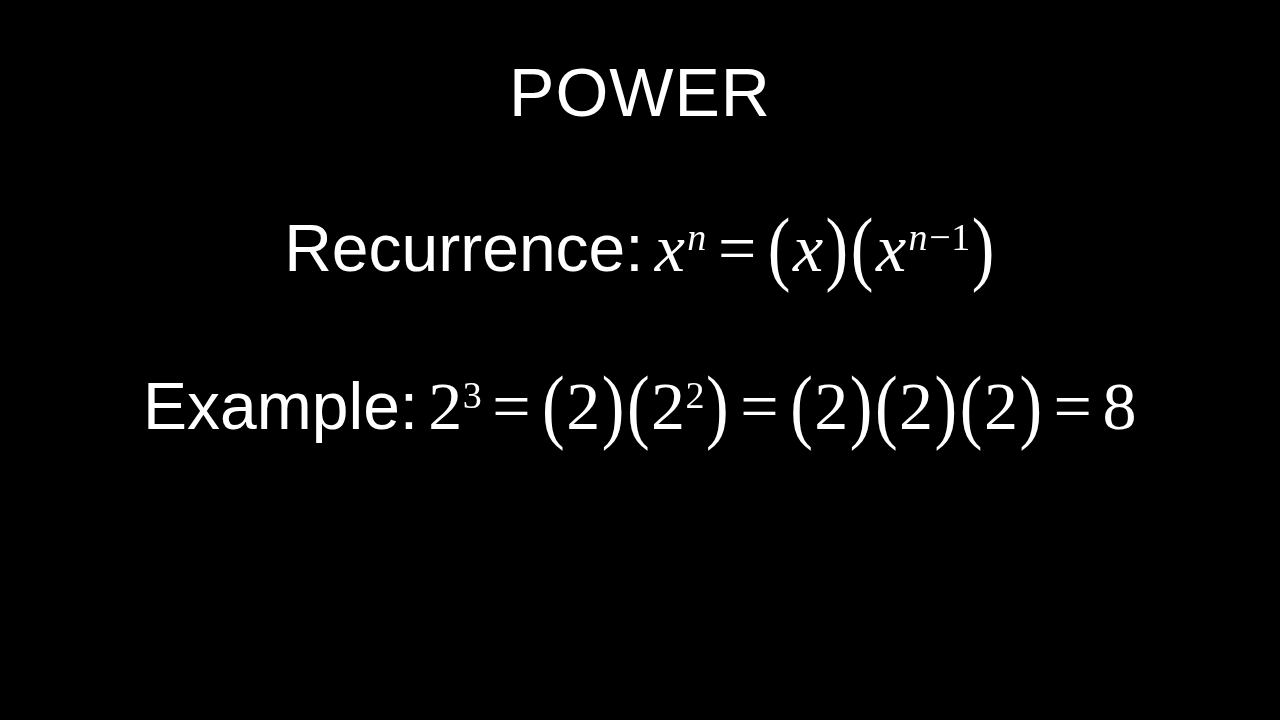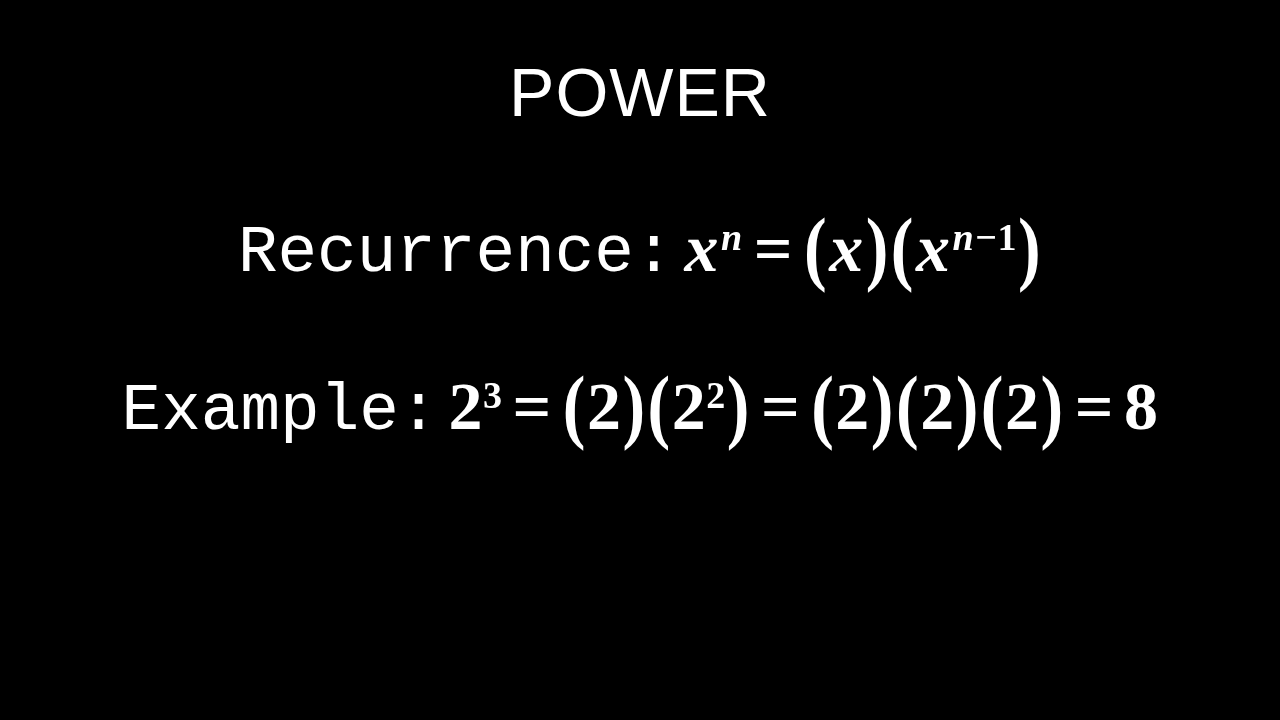--- a/index.html
+++ b/index.html
@@ -52,30 +52,30 @@
     font-size: 66px;
     font-weight: 300;
   }
 
   #recurrence-line { top: 214px; }
   #example-line    { top: 372px; }
   #basecase-line   { top: 526px; }
 
   
   .label {
-    font-family: Liberation Mono, monospace;
+    font-family: Liberation Sans, sans-serif;
     font-weight: 300;
   }
 
   
   .math {
     font-family: "Liberation Serif", "DejaVu Serif", serif;
     font-size: 68px;
     font-style: italic;
-    font-weight: 700;
+    font-weight: 400;
     letter-spacing: 0.5px;
     text-align: right;
   }
   
   .math .up {
     font-style: normal;
   }
   .math .paren {
     font-style: normal;
     display: inline-block;

